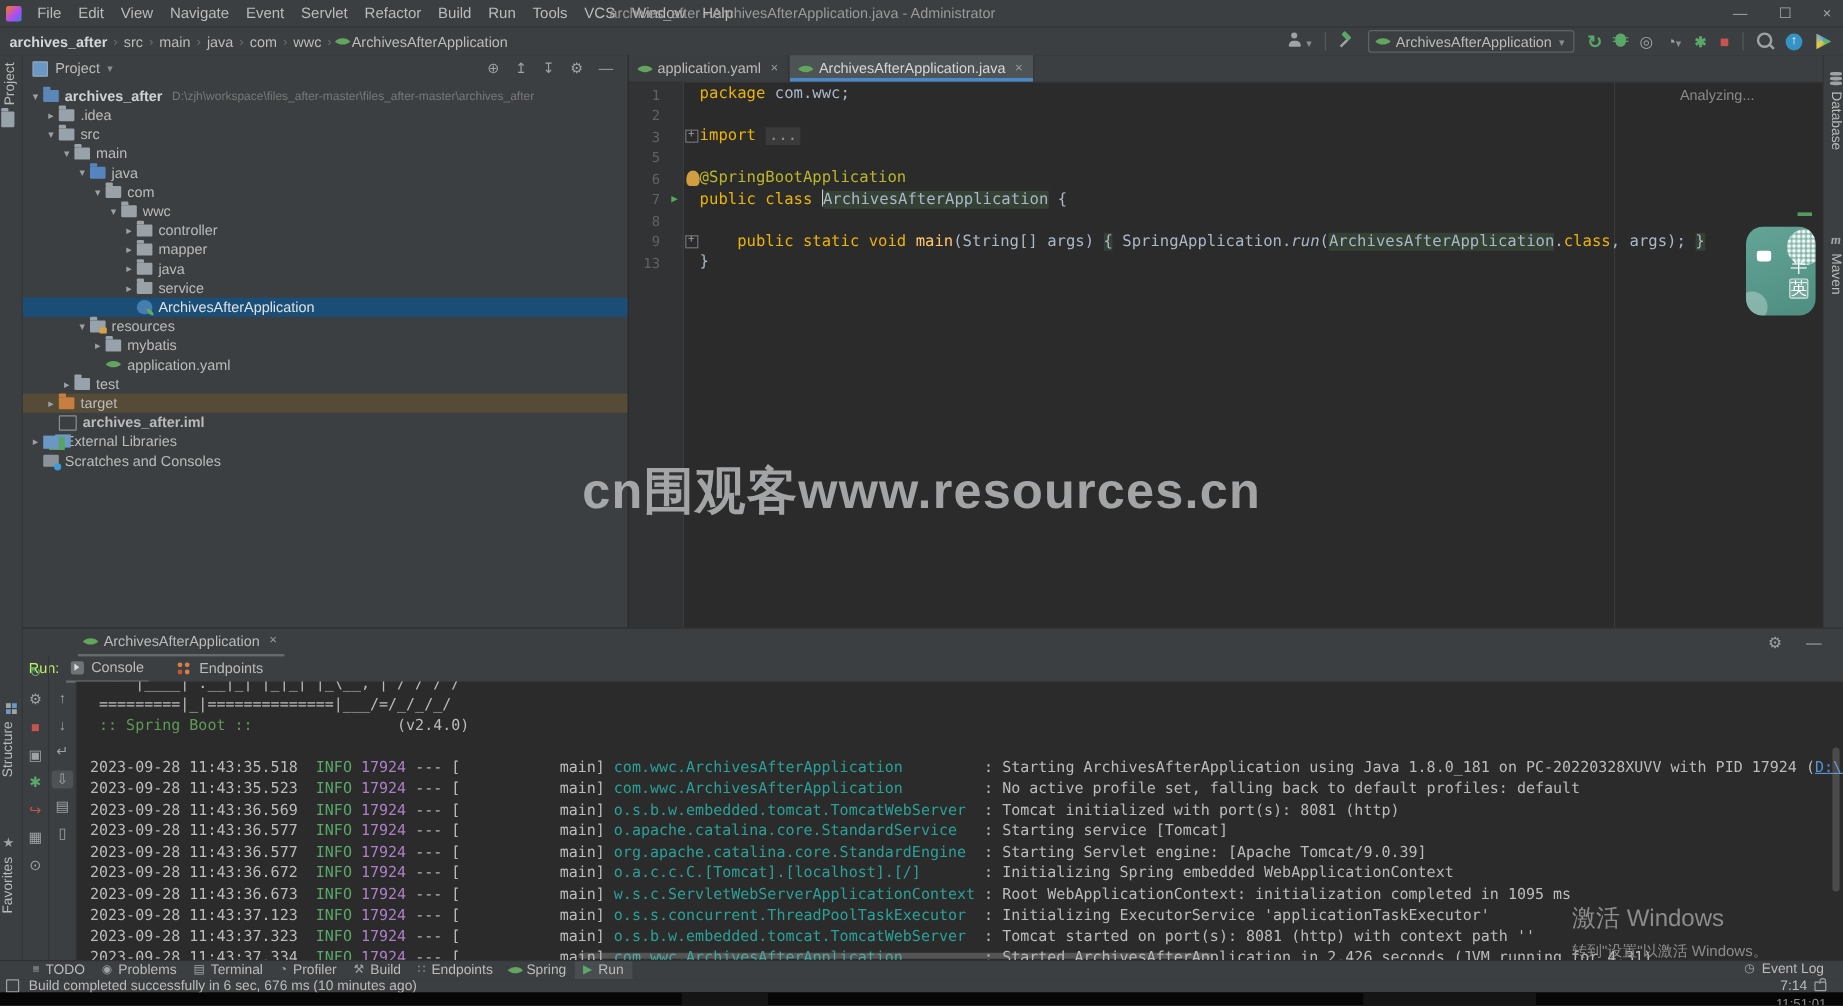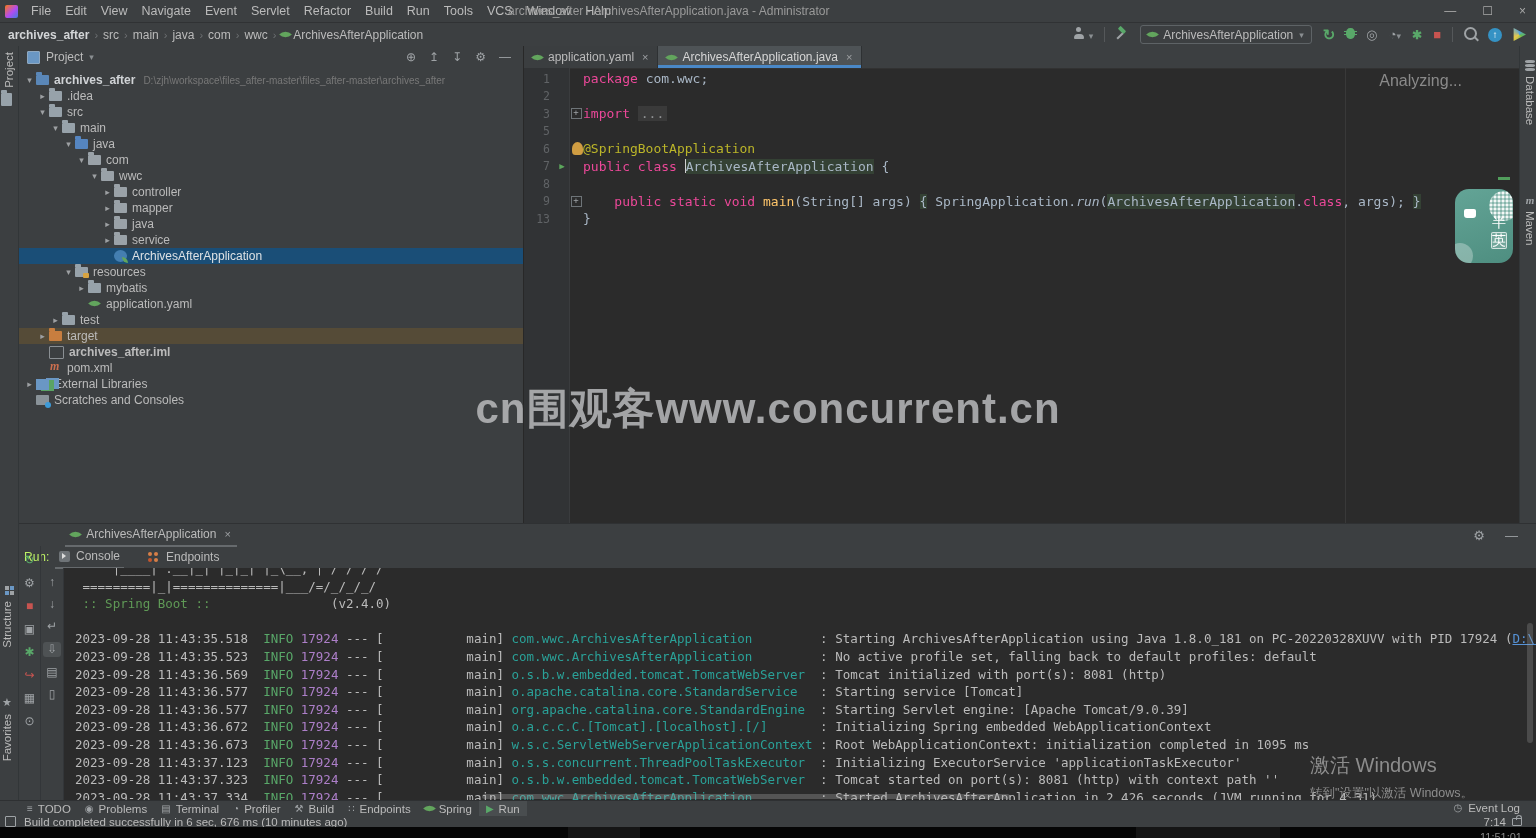--- a/index.html
+++ b/index.html
@@ -102,27 +102,27 @@
   .etab.active{background:#4E5356;color:#d6d6d6;box-shadow:inset 0 -3px 0 #4A88C7;}
   .etab-close{color:#9da0a3;font-size:11px;margin-left:2px;}
   #code{position:absolute;top:22px;left:0;right:0;bottom:0;padding-top:2px;}
   #code::before{content:"";position:absolute;left:0;top:0;width:45px;bottom:0;background:#313335;border-right:1px solid #3A3C3E;}
   .crow{position:relative;display:flex;height:17.5px;align-items:center;font:13px "DejaVu Sans Mono",monospace;}
   .ln{width:26px;text-align:right;color:#606366;font-size:11.5px;padding-right:5px;flex:0 0 26px;z-index:1;}
   .mark{width:14px;text-align:center;color:#5CA75C;font-size:9px;flex:0 0 14px;z-index:1;}
   .foldc{width:14px;flex:0 0 14px;z-index:1;display:flex;align-items:center;justify-content:center;}
   .foldbox{width:9px;height:9px;border:1px solid #6e7478;color:#9fa3a6;font-size:9px;line-height:7px;text-align:center;background:#2b2b2b;}
   .ctext{white-space:pre;z-index:1;}
-  .sg-kw{color:#ec4899;} .sg-pl{color:#a9b7c6;} .sg-ann{color:#bbb529;} .sg-meth{color:#ffc66b;}
+  .sg-kw{color:#eab308;} .sg-pl{color:#a9b7c6;} .sg-ann{color:#bbb529;} .sg-meth{color:#ffc66b;}
   .sg-hl{background:#344134;color:#a9b7c6;} .sg-fold{background:#3a3a3a;color:#8f9193;padding:0 3px;}
   .sg-foldb{background:#344134;color:#a9b7c6;} .sg-it{color:#a9b7c6;font-style:italic;}
   .seg-caret{display:inline-block;width:0;border-left:1px solid #d0d0d0;height:14px;vertical-align:-2px;}
   .bulb{position:absolute;left:48px;width:11px;height:13px;background:#D9A343;border-radius:50% 50% 30% 30%;opacity:.95;z-index:2;}
   #margin-guide{position:absolute;left:821px;top:22px;bottom:0;border-left:1px solid #393939;}
-  #analyzing{position:absolute;top:26px;right:58px;color:#8a8a8a;font-size:16px;}
+  #analyzing{position:absolute;top:26px;right:58px;color:#8a8a8a;font-size:12px;}
   .stripe-mark{position:absolute;right:10px;width:12px;height:3px;background:#519E5C;}
   
   #run-panel{position:absolute;left:19px;top:523px;right:0;height:277px;background:#3c3f41;border-top:1px solid #2f3133;}
   #rp-header{height:22px;display:flex;align-items:center;}
   #rp-label{margin-left:5px;color:#bef264;margin-top:44px;}
   .rtab{display:flex;gap:6px;margin-left:16px;padding:0 6px;height:22px;align-items:center;border-bottom:2px solid #666a6d;}
   #rp-win-icons{position:absolute;right:18px;top:4px;display:flex;gap:20px;color:#9fa3a6;font-size:13px;}
   #rp-tabs{position:absolute;left:36px;top:22px;height:22px;display:flex;align-items:center;gap:20px;}
   .rp-tab{display:flex;align-items:center;gap:6px;height:22px;padding:0 4px;}
   .rp-tab.active{border-bottom:2px solid #666a6d;}
@@ -355,25 +355,20 @@
         <div class="trow highlight" style="padding-left: 17px;">
           <span class="tarrow">▸</span>
           <span class="tico i-folder-orange"></span>
           <span class="tlabel">target</span>
         </div>
         <div class="trow" style="padding-left: 17px; font-weight: bold;">
           <span class="tarrow"></span>
           <span class="tico i-iml"></span>
           <span class="tlabel">archives_after.iml</span>
         </div>
-        <div class="trow" style="padding-left: 17px;">
-          <span class="tarrow"></span>
-          <span class="tico i-pom"></span>
-          <span class="tlabel">pom.xml</span>
-        </div>
         <div class="trow" style="padding-left: 4px;">
           <span class="tarrow">▸</span>
           <span class="tico i-lib"></span>
           <span class="tlabel">External Libraries</span>
         </div>
         <div class="trow" style="padding-left: 4px;">
           <span class="tarrow"></span>
           <span class="tico i-scratch"></span>
           <span class="tlabel">Scratches and Consoles</span>
         </div>
@@ -537,21 +532,21 @@
           <pre class="cline"><span class="c-time">2023-09-28 11:43:36.673  </span><span class="c-info">INFO</span><span class="c-plain"> </span><span class="c-pid">17924</span><span class="c-plain"> --- [           main] </span><span class="c-logger">w.s.c.ServletWebServerApplicationContext</span><span class="c-plain"> : Root WebApplicationContext: initialization completed in 1095 ms</span></pre>
           <pre class="cline"><span class="c-time">2023-09-28 11:43:37.123  </span><span class="c-info">INFO</span><span class="c-plain"> </span><span class="c-pid">17924</span><span class="c-plain"> --- [           main] </span><span class="c-logger">o.s.s.concurrent.ThreadPoolTaskExecutor </span><span class="c-plain"> : Initializing ExecutorService 'applicationTaskExecutor'</span></pre>
           <pre class="cline"><span class="c-time">2023-09-28 11:43:37.323  </span><span class="c-info">INFO</span><span class="c-plain"> </span><span class="c-pid">17924</span><span class="c-plain"> --- [           main] </span><span class="c-logger">o.s.b.w.embedded.tomcat.TomcatWebServer </span><span class="c-plain"> : Tomcat started on port(s): 8081 (http) with context path ''</span></pre>
           <pre class="cline"><span class="c-time">2023-09-28 11:43:37.334  </span><span class="c-info">INFO</span><span class="c-plain"> </span><span class="c-pid">17924</span><span class="c-plain"> --- [           main] </span><span class="c-logger">com.wwc.ArchivesAfterApplication        </span><span class="c-plain"> : Started ArchivesAfterApplication in 2.426 seconds (JVM running for 4.31)</span></pre>
         </div>
       <div id="hscroll"></div>
       <div id="vscroll"></div>
     </div>
   </section>
 
-  <div id="watermark-center">cn围观客www.concurrent.cn</div>
+  <div id="watermark-center">cn围观客www.resources.cn</div>
   <div id="activate">
     <div id="activate-title">激活 Windows</div>
     <div id="activate-sub">转到"设置"以激活 Windows。</div>
   </div>
 
   <div id="bottom-bar">
       <div class="bb-btn" style="margin-left: 20px;">
         <span class="bb-glyph">≡</span>
         <span>TODO</span>
       </div>

